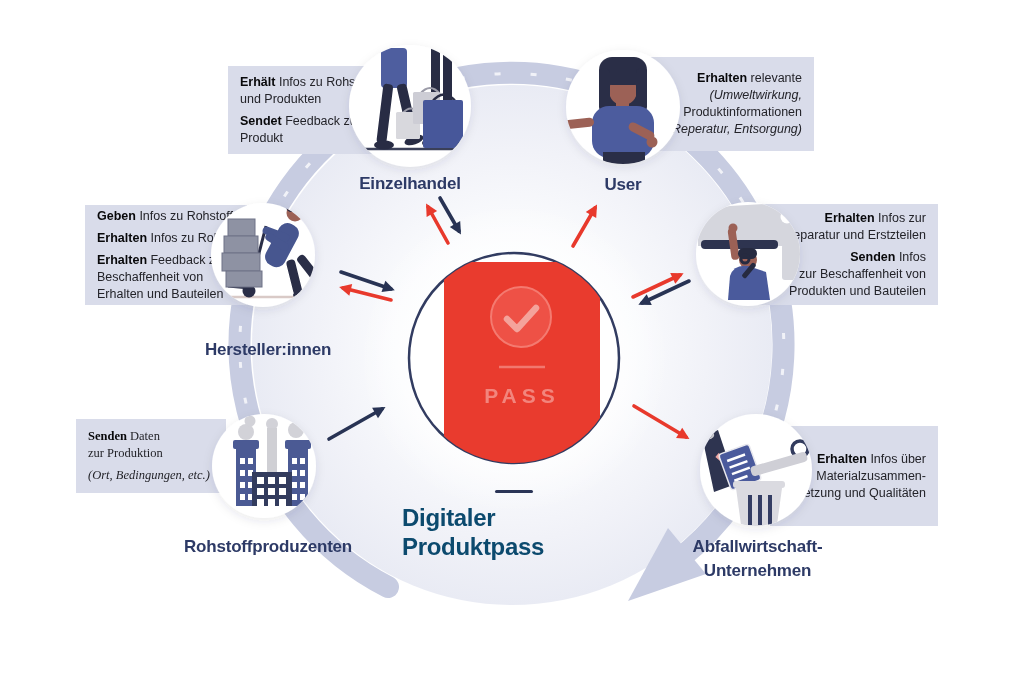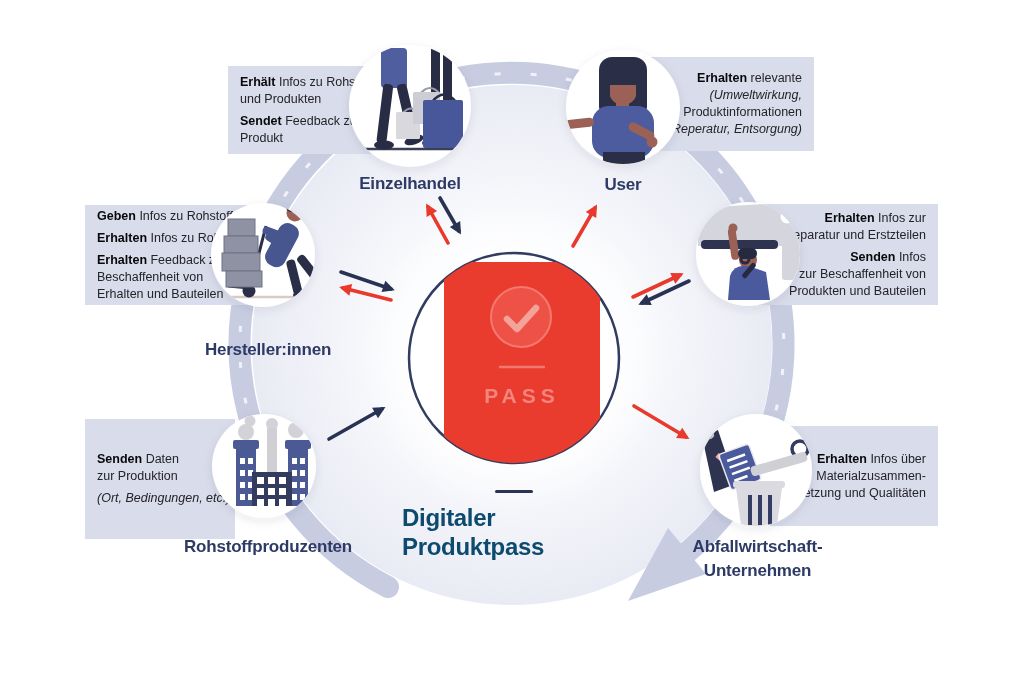--- a/index.html
+++ b/index.html
@@ -20,21 +20,21 @@
   .infobox b { font-weight:bold; color:#08080a; }
   .info-line { white-space:nowrap; }
   .info-line.para { margin-top:5px; }
   .info-line.italic { font-style:italic; }
   .infobox.right .info-line { text-align:right; }
 
   #box-einzelhandel      { left:228px; top:66px;  width:180px; height:88px; }
   #box-user              { left:618px; top:57px;  width:196px; height:94px; }
   #box-hersteller        { left:85px;  top:205px; width:162px; height:100px; }
   #box-reparaturbetriebe { left:740px; top:204px; width:198px; height:101px; }
-  #box-rohstoff          { left:85px;  top:419px; width:150px; height:120px; }
+  #box-rohstoff          { left:76px;  top:419px; width:150px; height:74px;font-family:Liberation Serif, serif; }
   #box-abfall            { left:770px; top:426px; width:168px; height:100px; }
 
   .stake-label {
     position:absolute; z-index:3; font-weight:bold; font-size:17px;
     color:#2d3a66; text-align:center; letter-spacing:-0.2px;
     white-space:pre-line; line-height:24px;
   }
   #label-einzelhandel      { left:320px; top:172px; width:180px; }
   #label-user              { left:563px; top:173px; width:120px; }
   #label-hersteller        { left:173px; top:323px; width:190px;margin-top:15px; }

